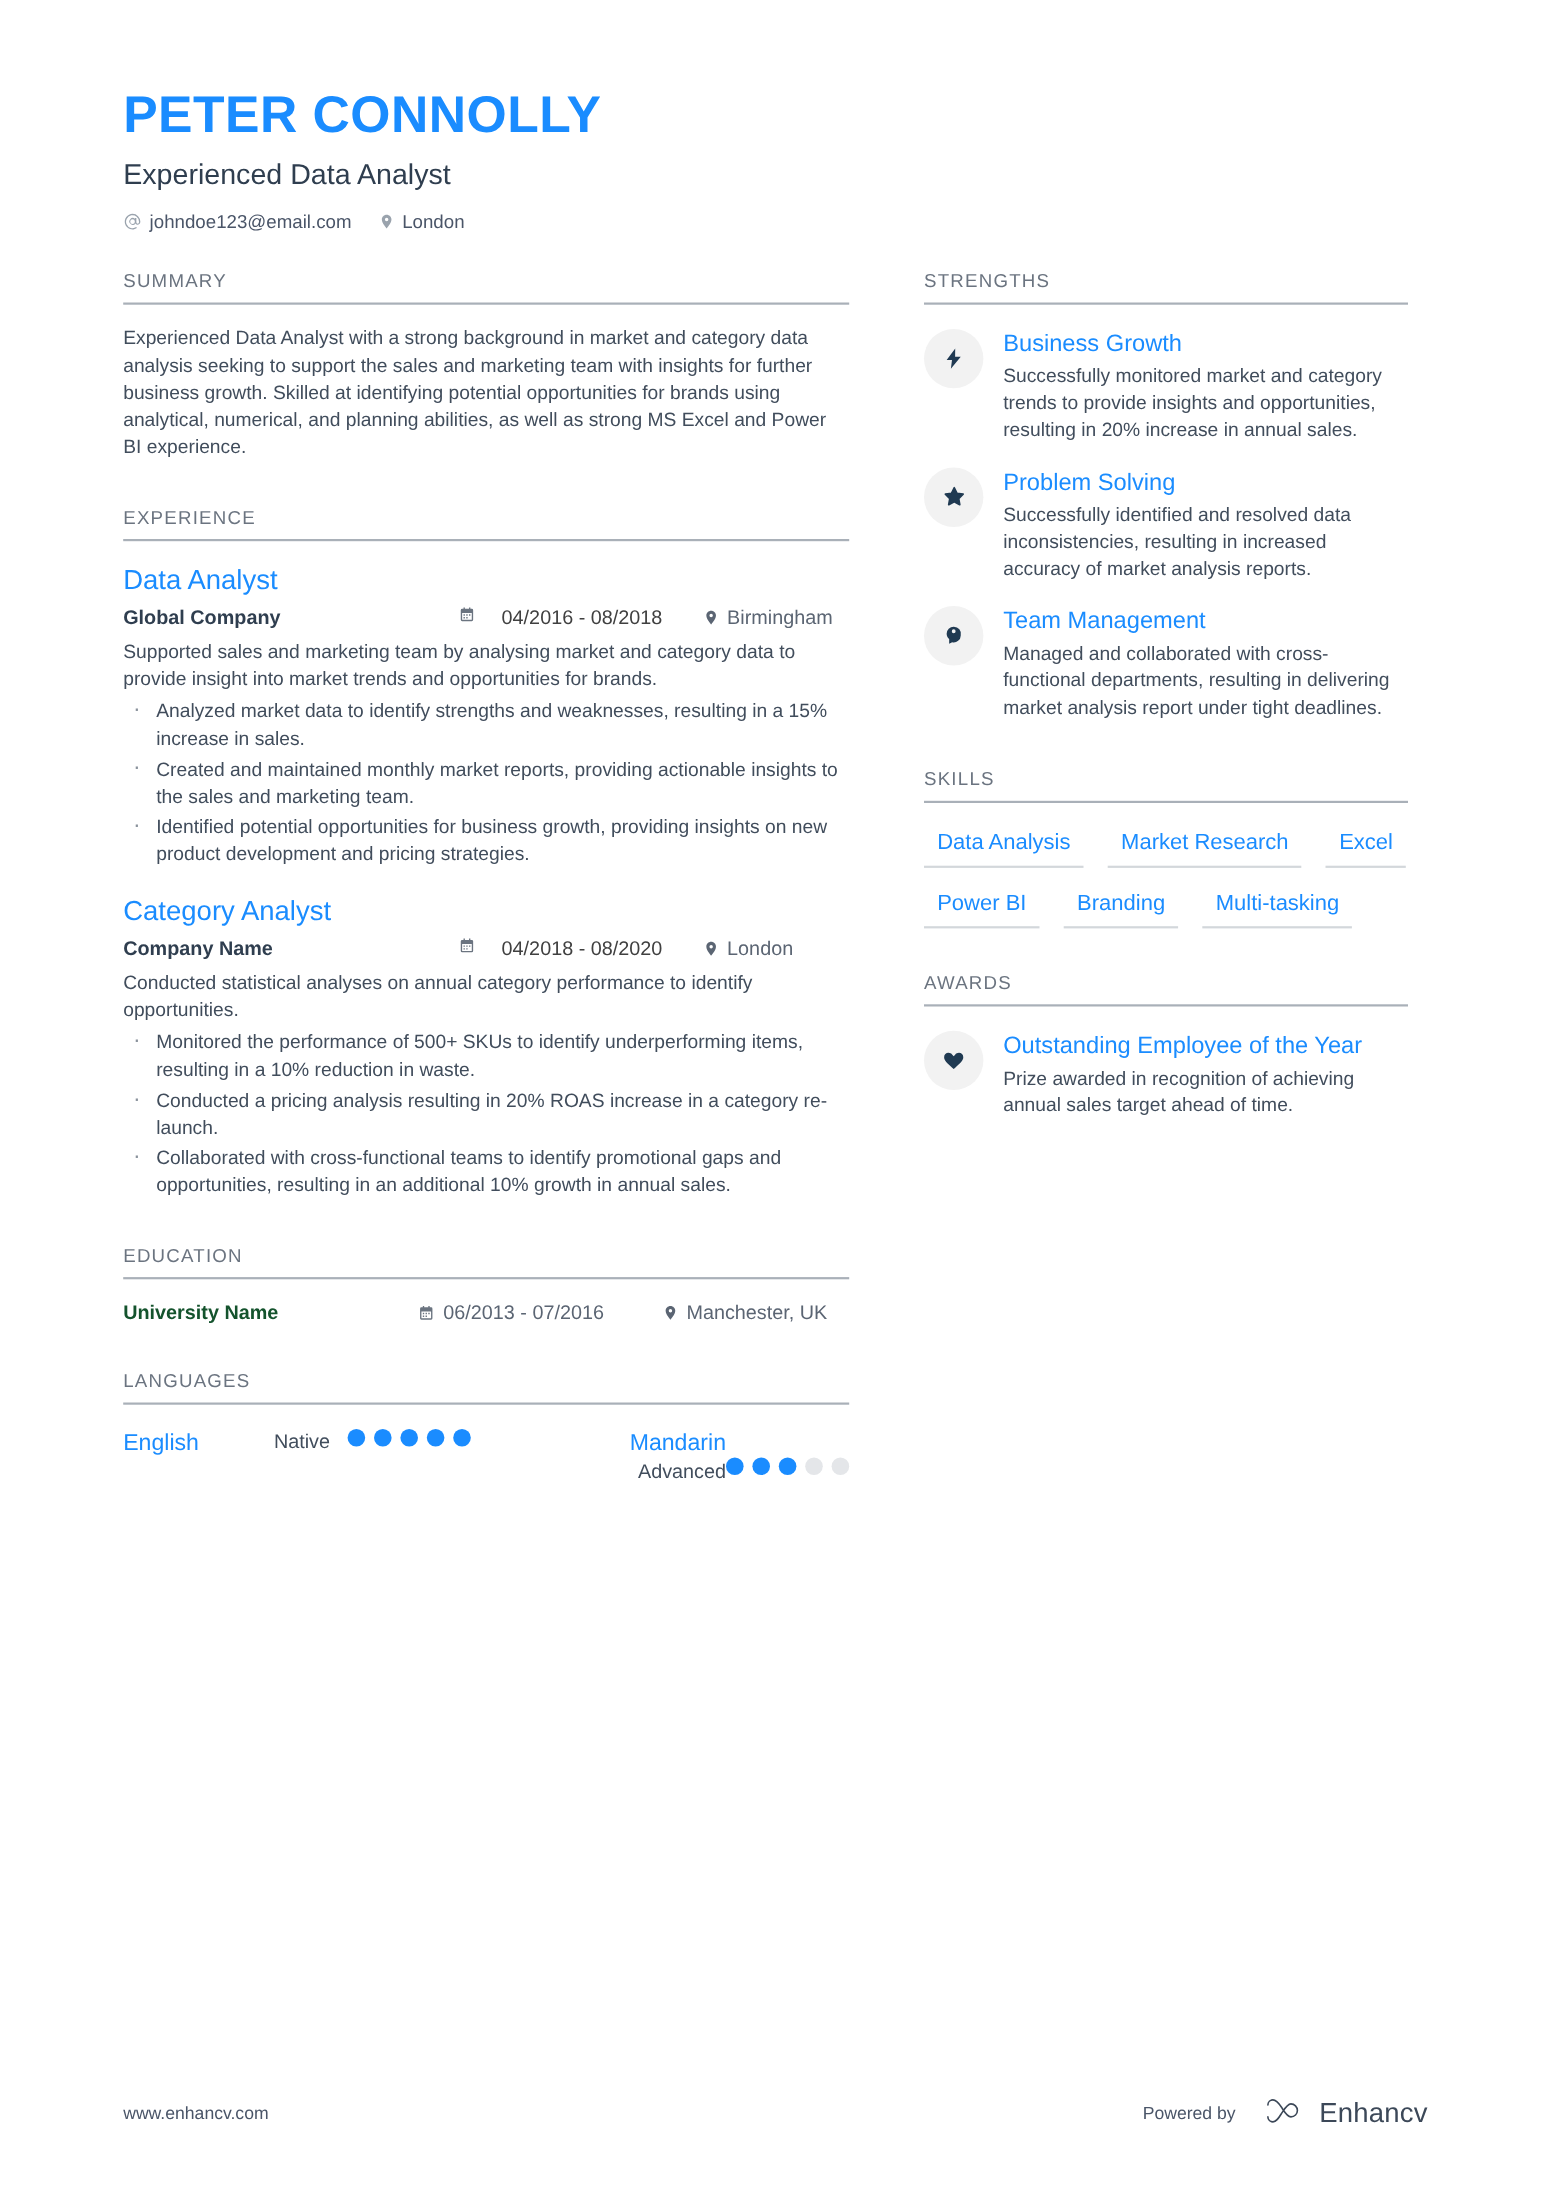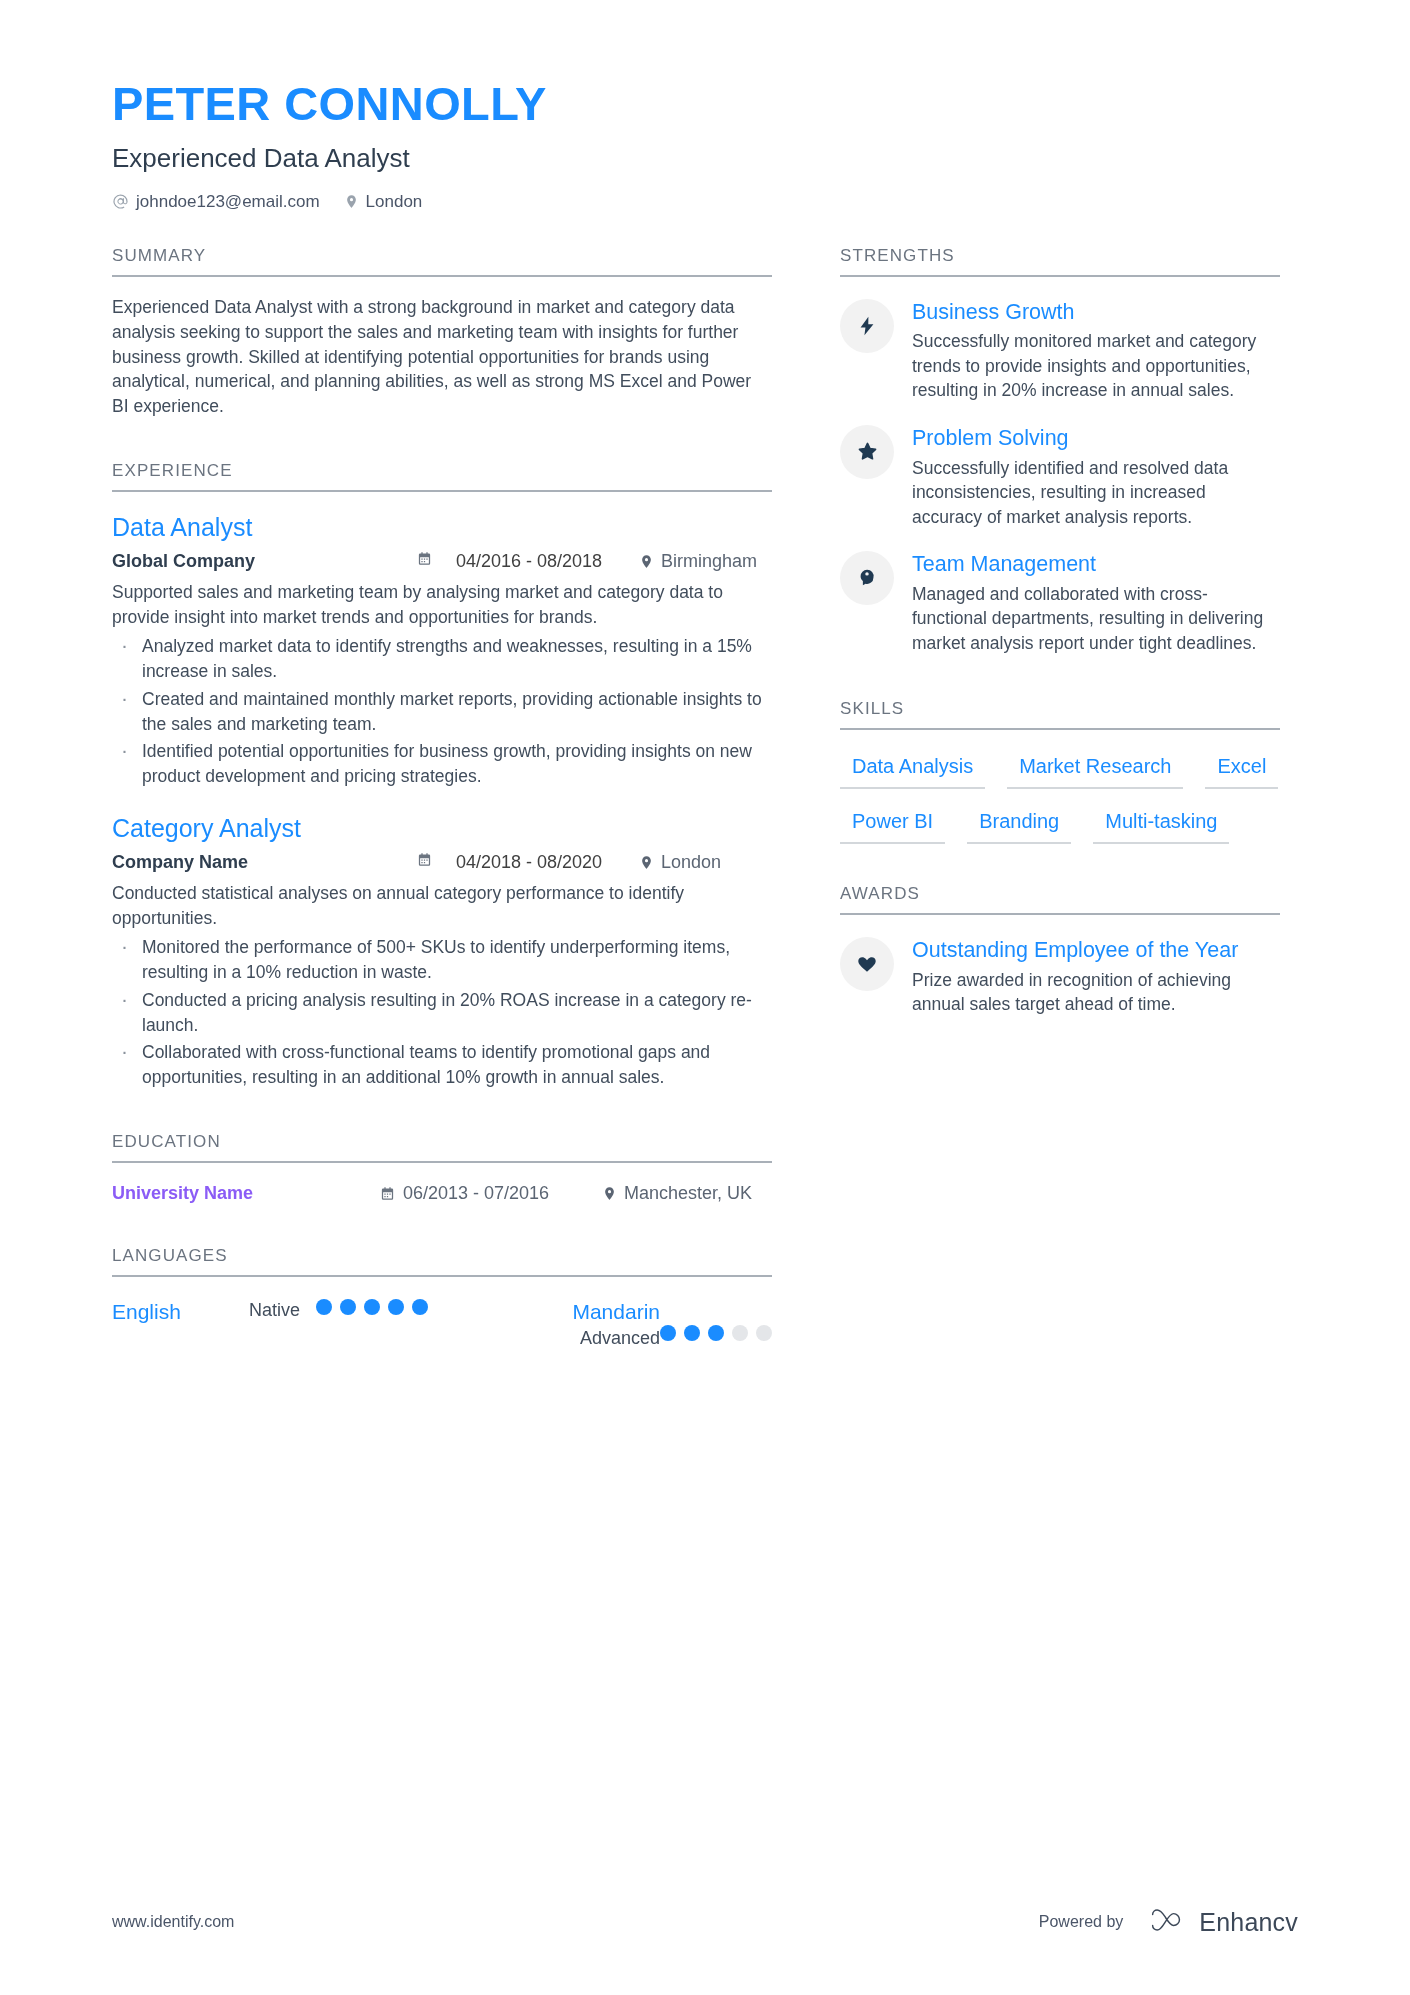--- a/index.html
+++ b/index.html
@@ -102,21 +102,21 @@
     left: 9px;
     top: -4px;
     font-size: 21px;
     color: #8a929c;
   }
 
   
   .edu-block { margin-top: 20px; }
   .edu-title { font-size: 25px; color: #1a8cff; line-height: 1.25; }
   .edu-meta { display: flex; align-items: center; margin-top: 8px; font-size: 18px; }
-  .edu-school { color: #8b5cf6; font-weight: bold; width: 268px; flex: none; }
+  .edu-school { color: #14532d; font-weight: bold; width: 268px; flex: none; }
   .edu-date { display: flex; align-items: center; gap: 8px; color: #5b6573; width: 222px; flex: none; }
   .edu-loc { display: flex; align-items: center; gap: 7px; color: #5b6573; }
 
   
   .lang-row { display: flex; align-items: flex-start; margin-top: 22px; }
   .lang-item { display: flex; align-items: flex-start; }
   .lang-item.first { width: 352px; flex: none; }
   .lang-name { font-size: 21px; color: #1a8cff; line-height: 1.2; }
   .lang-name.w1 { width: 137px; flex: none; }
   .lang-level { font-size: 18px; color: #414d5c; line-height: 1.25; }
@@ -404,21 +404,21 @@
             <div class="card-title">Outstanding Employee of the Year</div>
             <div class="card-text">Prize awarded in recognition of achieving annual sales target ahead of time.</div>
           </div>
         </div>
       </div>
 
     </div>
   </div>
 
   <div class="footer">
-    <span>www.identify.com</span>
+    <span>www.enhancv.com</span>
     <span class="powered">
       <span class="powered-label">Powered by</span>
       <span class="brand">
         <span>
           <svg width="40" height="26" viewBox="0 0 44 28" fill="none" stroke="#3c4858" stroke-width="1.6" stroke-linejoin="round" stroke-linecap="round">
             <path d="M4 8c0-3 2.4-5 5-5 3.6 0 6 3.4 8.6 7.4C20.6 15 23.4 20 27 20c3.6 0 6.5-2.8 6.5-6.4S30.6 7 27 7c-3.6 0-6.4 5-9.4 9.6C14.9 21 12.6 25 9 25c-2.6 0-5-2-5-5"></path>
           </svg>
         </span>
         <span class="brand-name">Enhancv</span>
       </span>

